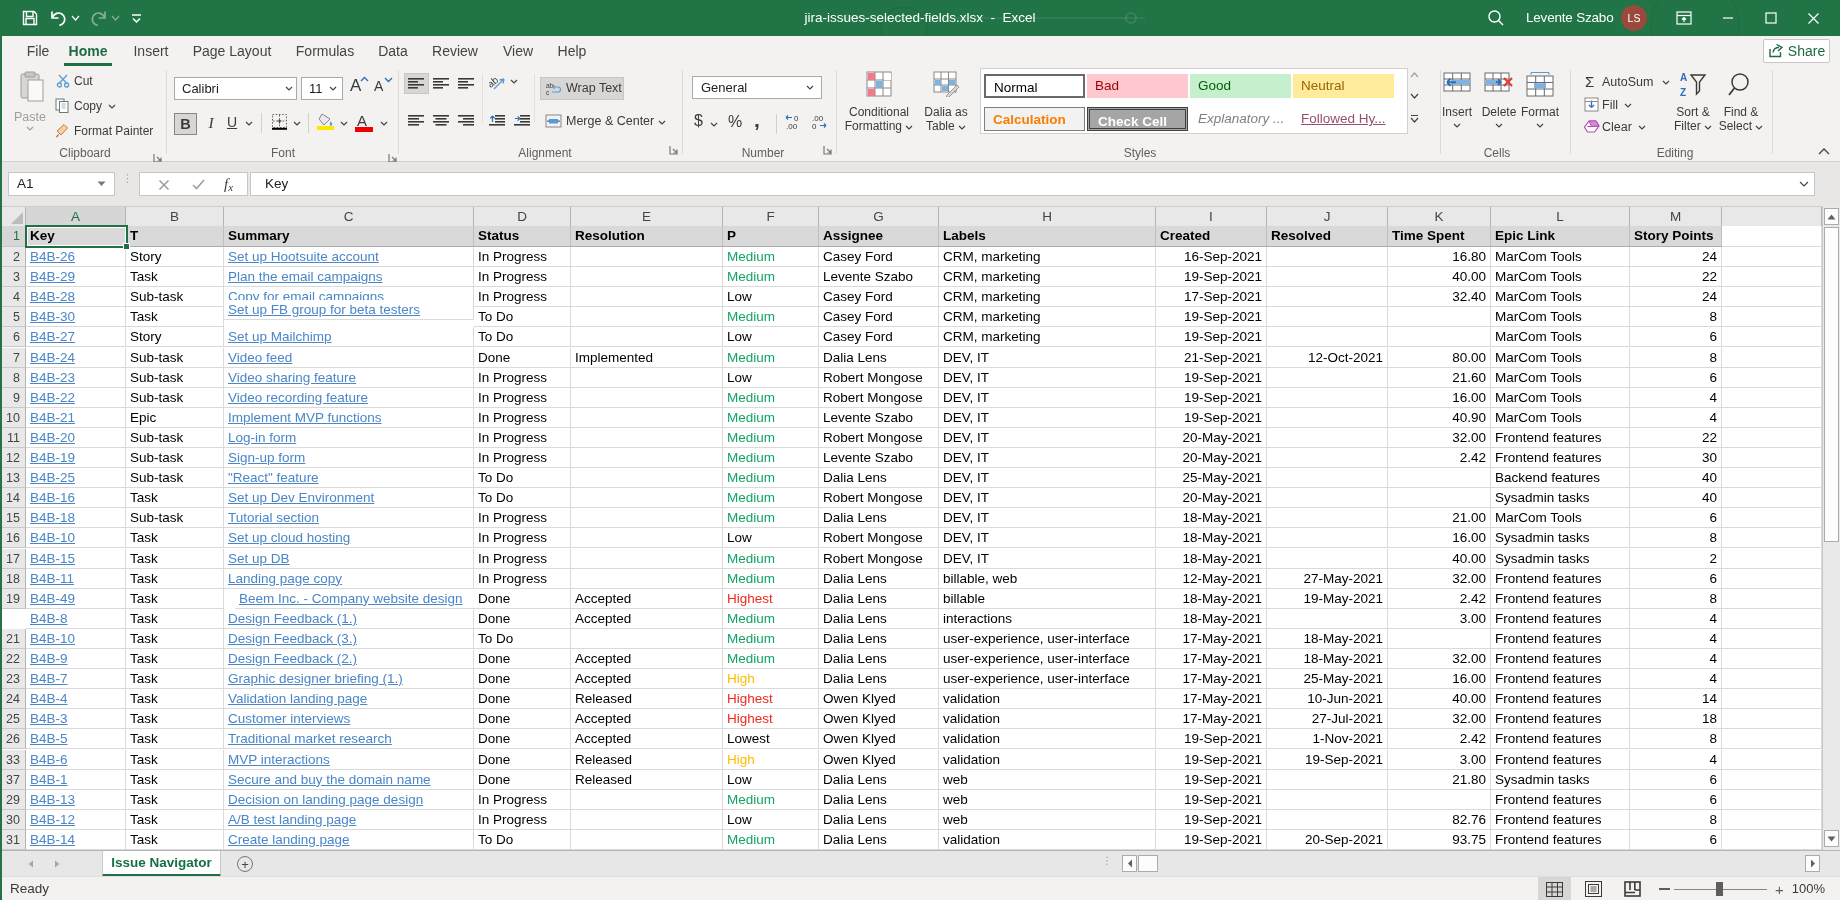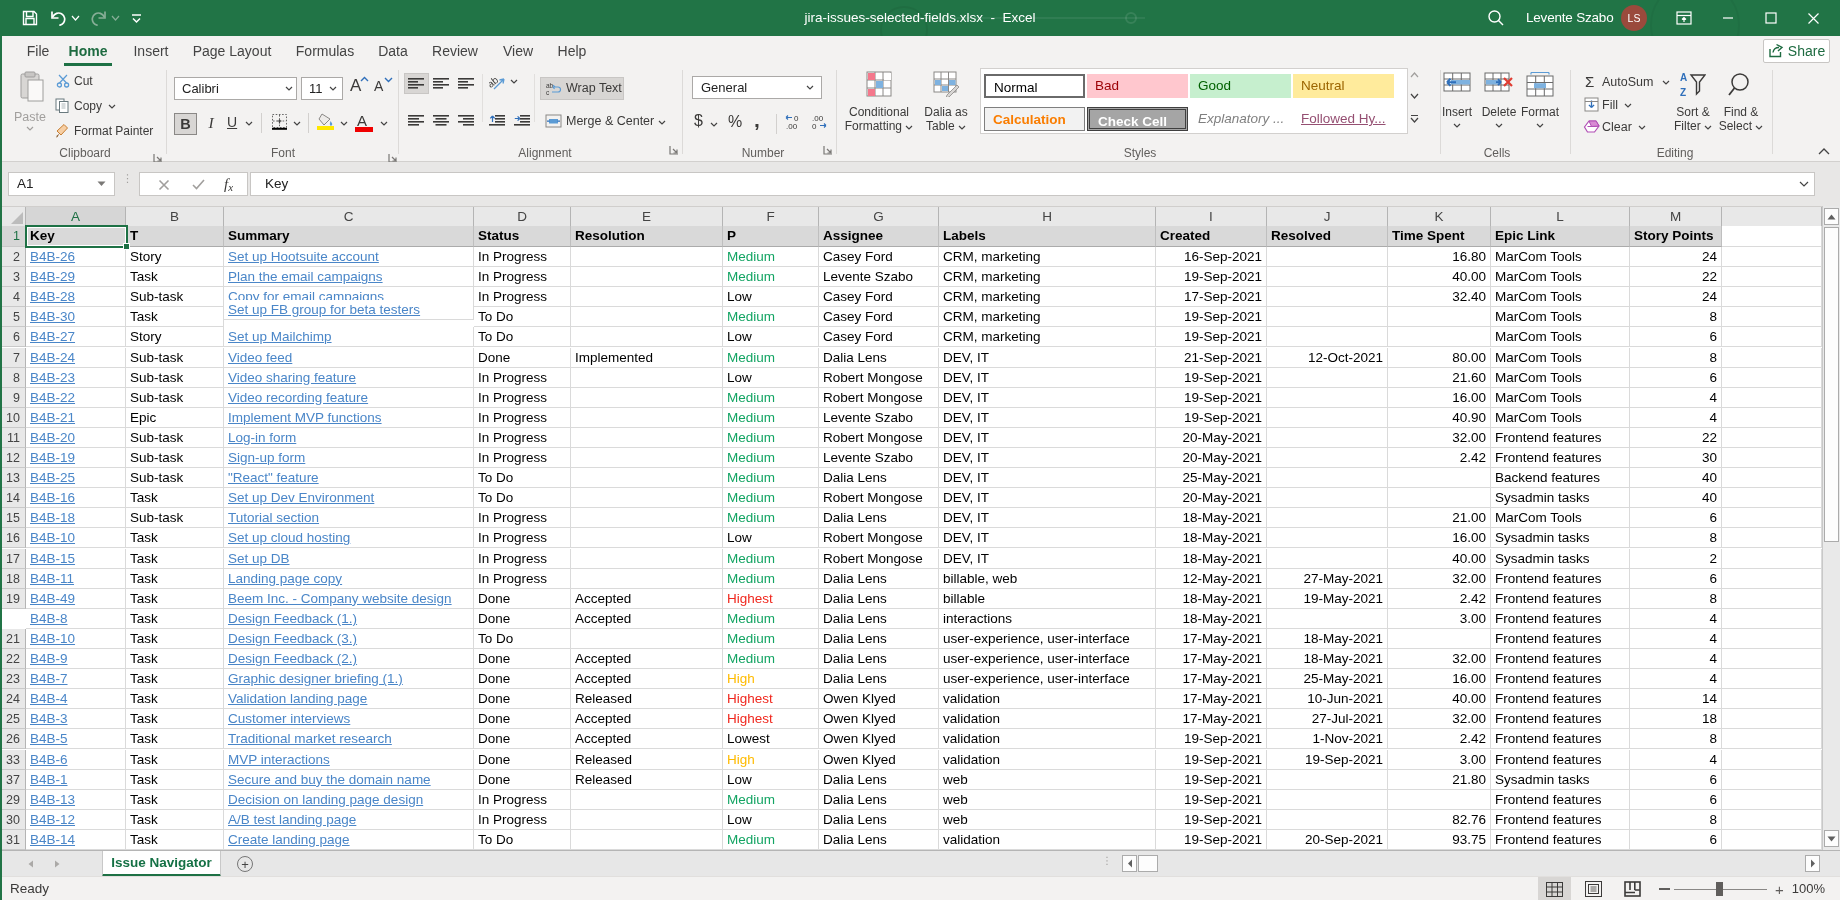--- a/index.html
+++ b/index.html
@@ -896,21 +896,21 @@
 <div class="cell" style="left:939px;top:568.6px;width:217px;height:20.1px;line-height:19.1px">billable, web</div>
 <div class="cell ar" style="left:1156px;top:568.6px;width:111px;height:20.1px;line-height:19.1px">12-May-2021</div>
 <div class="cell ar" style="left:1267px;top:568.6px;width:121px;height:20.1px;line-height:19.1px">27-May-2021</div>
 <div class="cell ar" style="left:1388px;top:568.6px;width:103px;height:20.1px;line-height:19.1px">32.00</div>
 <div class="cell" style="left:1491px;top:568.6px;width:139px;height:20.1px;line-height:19.1px">Frontend features</div>
 <div class="cell ar" style="left:1630px;top:568.6px;width:92px;height:20.1px;line-height:19.1px">6</div>
 <div class="cell" style="left:1722px;top:568.6px;width:100px;height:20.1px;line-height:19.1px"></div>
 <div class="rowhdr" style="top:588.7px;height:20.1px;line-height:20.1px">19</div>
 <div class="cell" style="left:26px;top:588.7px;width:100px;height:20.1px;line-height:19.1px"><a>B4B-49</a></div>
 <div class="cell" style="left:126px;top:588.7px;width:98px;height:20.1px;line-height:19.1px">Task</div>
-<div class="cell" style="left:224px;top:588.7px;width:250px;height:20.1px;line-height:19.1px"><a>Beem Inc. - Company website design</a></div>
+<div class="cell" style="left:235px;top:588.7px;width:250px;height:20.1px;line-height:19.1px"><a>Beem Inc. - Company website design</a></div>
 <div class="cell" style="left:474px;top:588.7px;width:97px;height:20.1px;line-height:19.1px">Done</div>
 <div class="cell" style="left:571px;top:588.7px;width:152px;height:20.1px;line-height:19.1px">Accepted</div>
 <div class="cell" style="left:723px;top:588.7px;width:96px;height:20.1px;line-height:19.1px"><span style="color:#F0281E">Highest</span></div>
 <div class="cell" style="left:819px;top:588.7px;width:120px;height:20.1px;line-height:19.1px">Dalia Lens</div>
 <div class="cell" style="left:939px;top:588.7px;width:217px;height:20.1px;line-height:19.1px">billable</div>
 <div class="cell ar" style="left:1156px;top:588.7px;width:111px;height:20.1px;line-height:19.1px">18-May-2021</div>
 <div class="cell ar" style="left:1267px;top:588.7px;width:121px;height:20.1px;line-height:19.1px">19-May-2021</div>
 <div class="cell ar" style="left:1388px;top:588.7px;width:103px;height:20.1px;line-height:19.1px">2.42</div>
 <div class="cell" style="left:1491px;top:588.7px;width:139px;height:20.1px;line-height:19.1px">Frontend features</div>
 <div class="cell ar" style="left:1630px;top:588.7px;width:92px;height:20.1px;line-height:19.1px">8</div>

